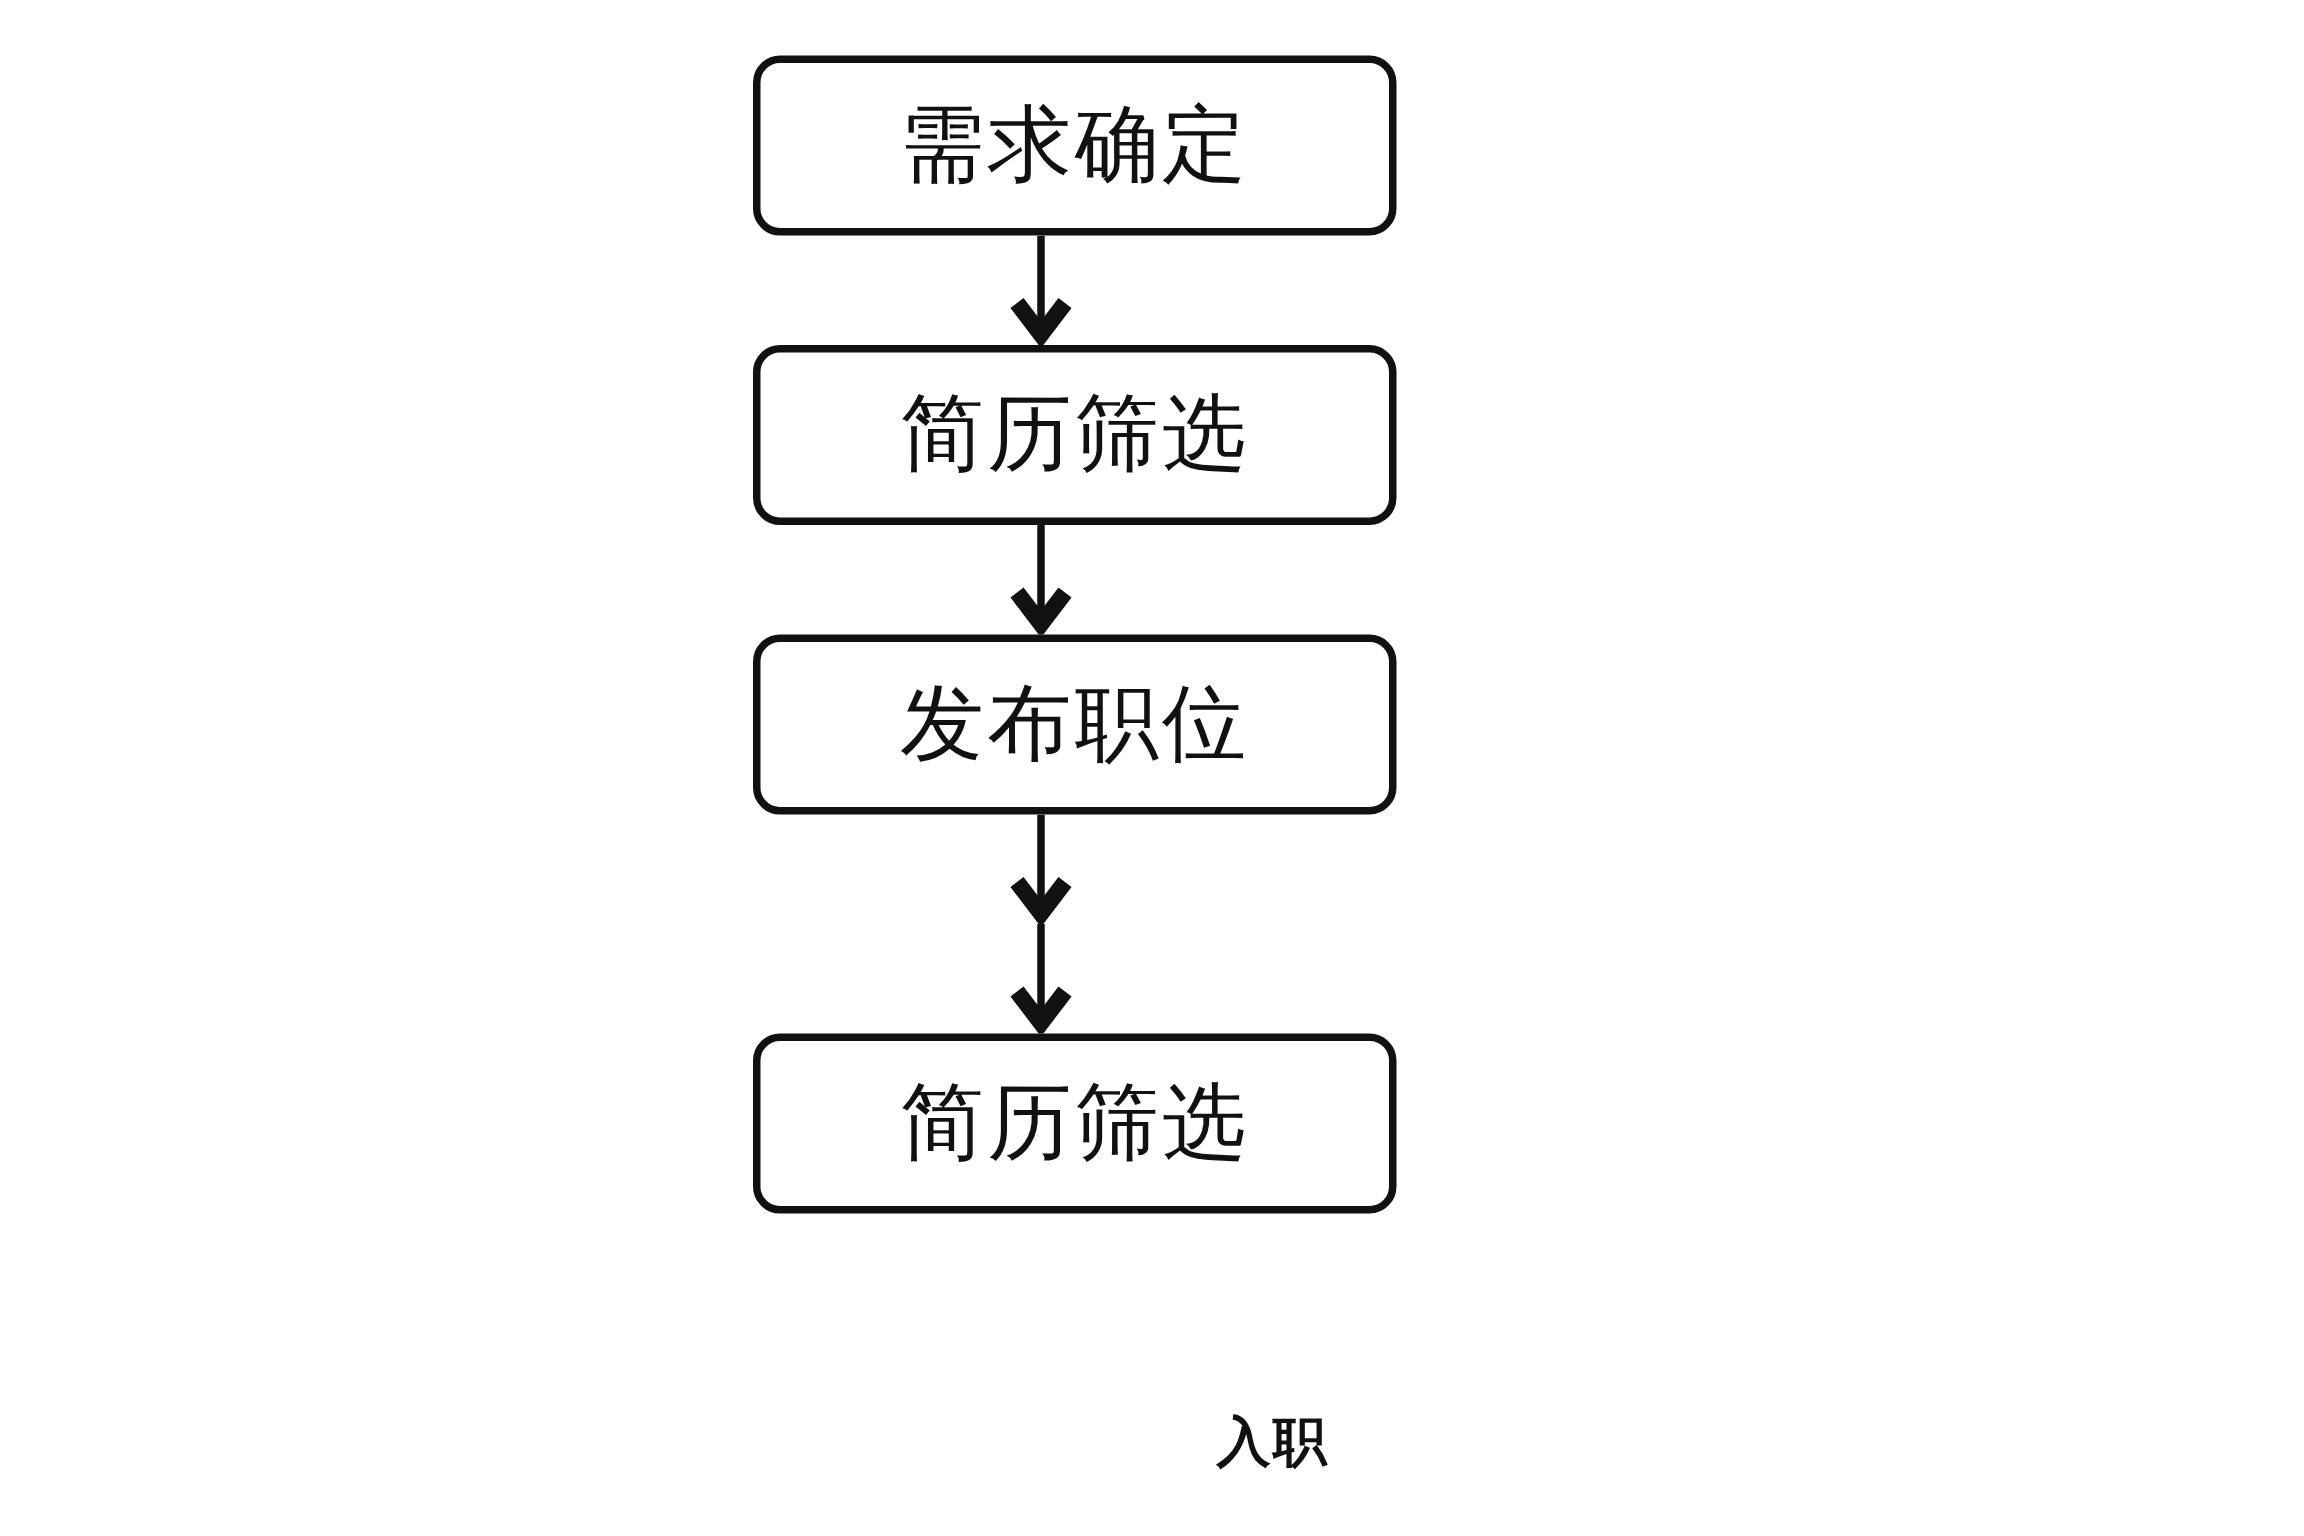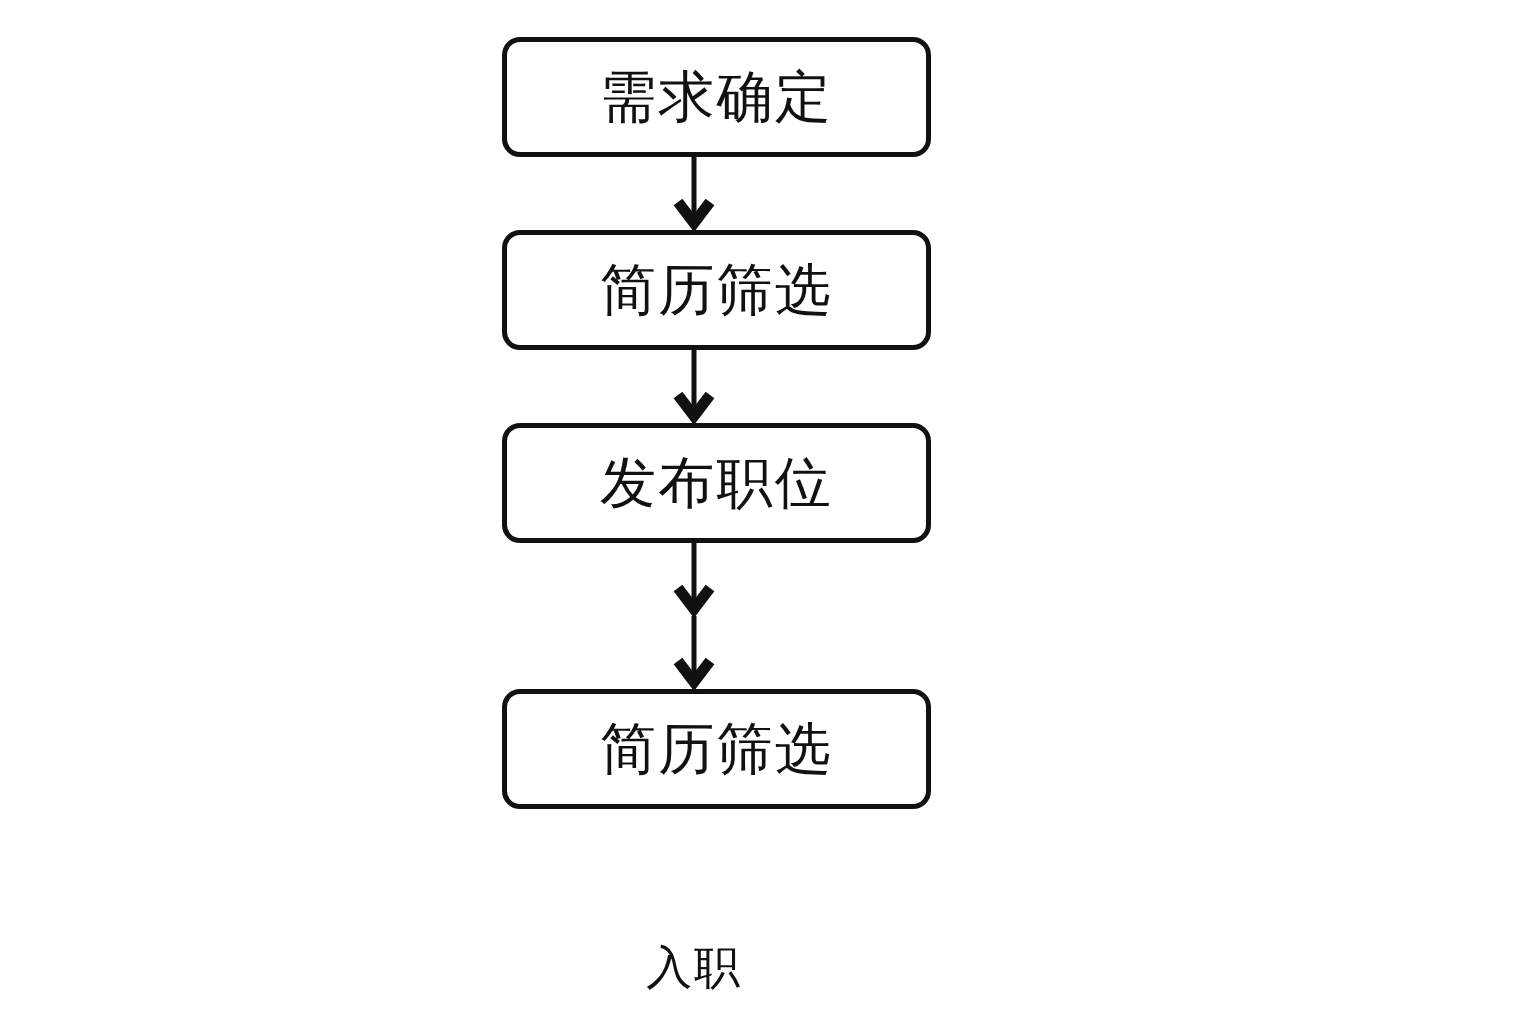--- a/index.html
+++ b/index.html
@@ -67,25 +67,25 @@
     left: 0;
     top: 0;
   }
 
   
   .terminal-label {
     position: absolute;
     left: 502px;
     top: 944px;
     width: 384px;
-    text-align: center;
-    font-size: 46px;
+    text-align: right;
+    font-size: 36px;
     line-height: 1;
     color: #111111;
-    font-weight: 400;
+    font-weight: 700;
     letter-spacing: 0.04em;
     white-space: nowrap;
     user-select: none;
   }
 </style>
 </head>
 <body>
 
 <div id="canvas">
 

